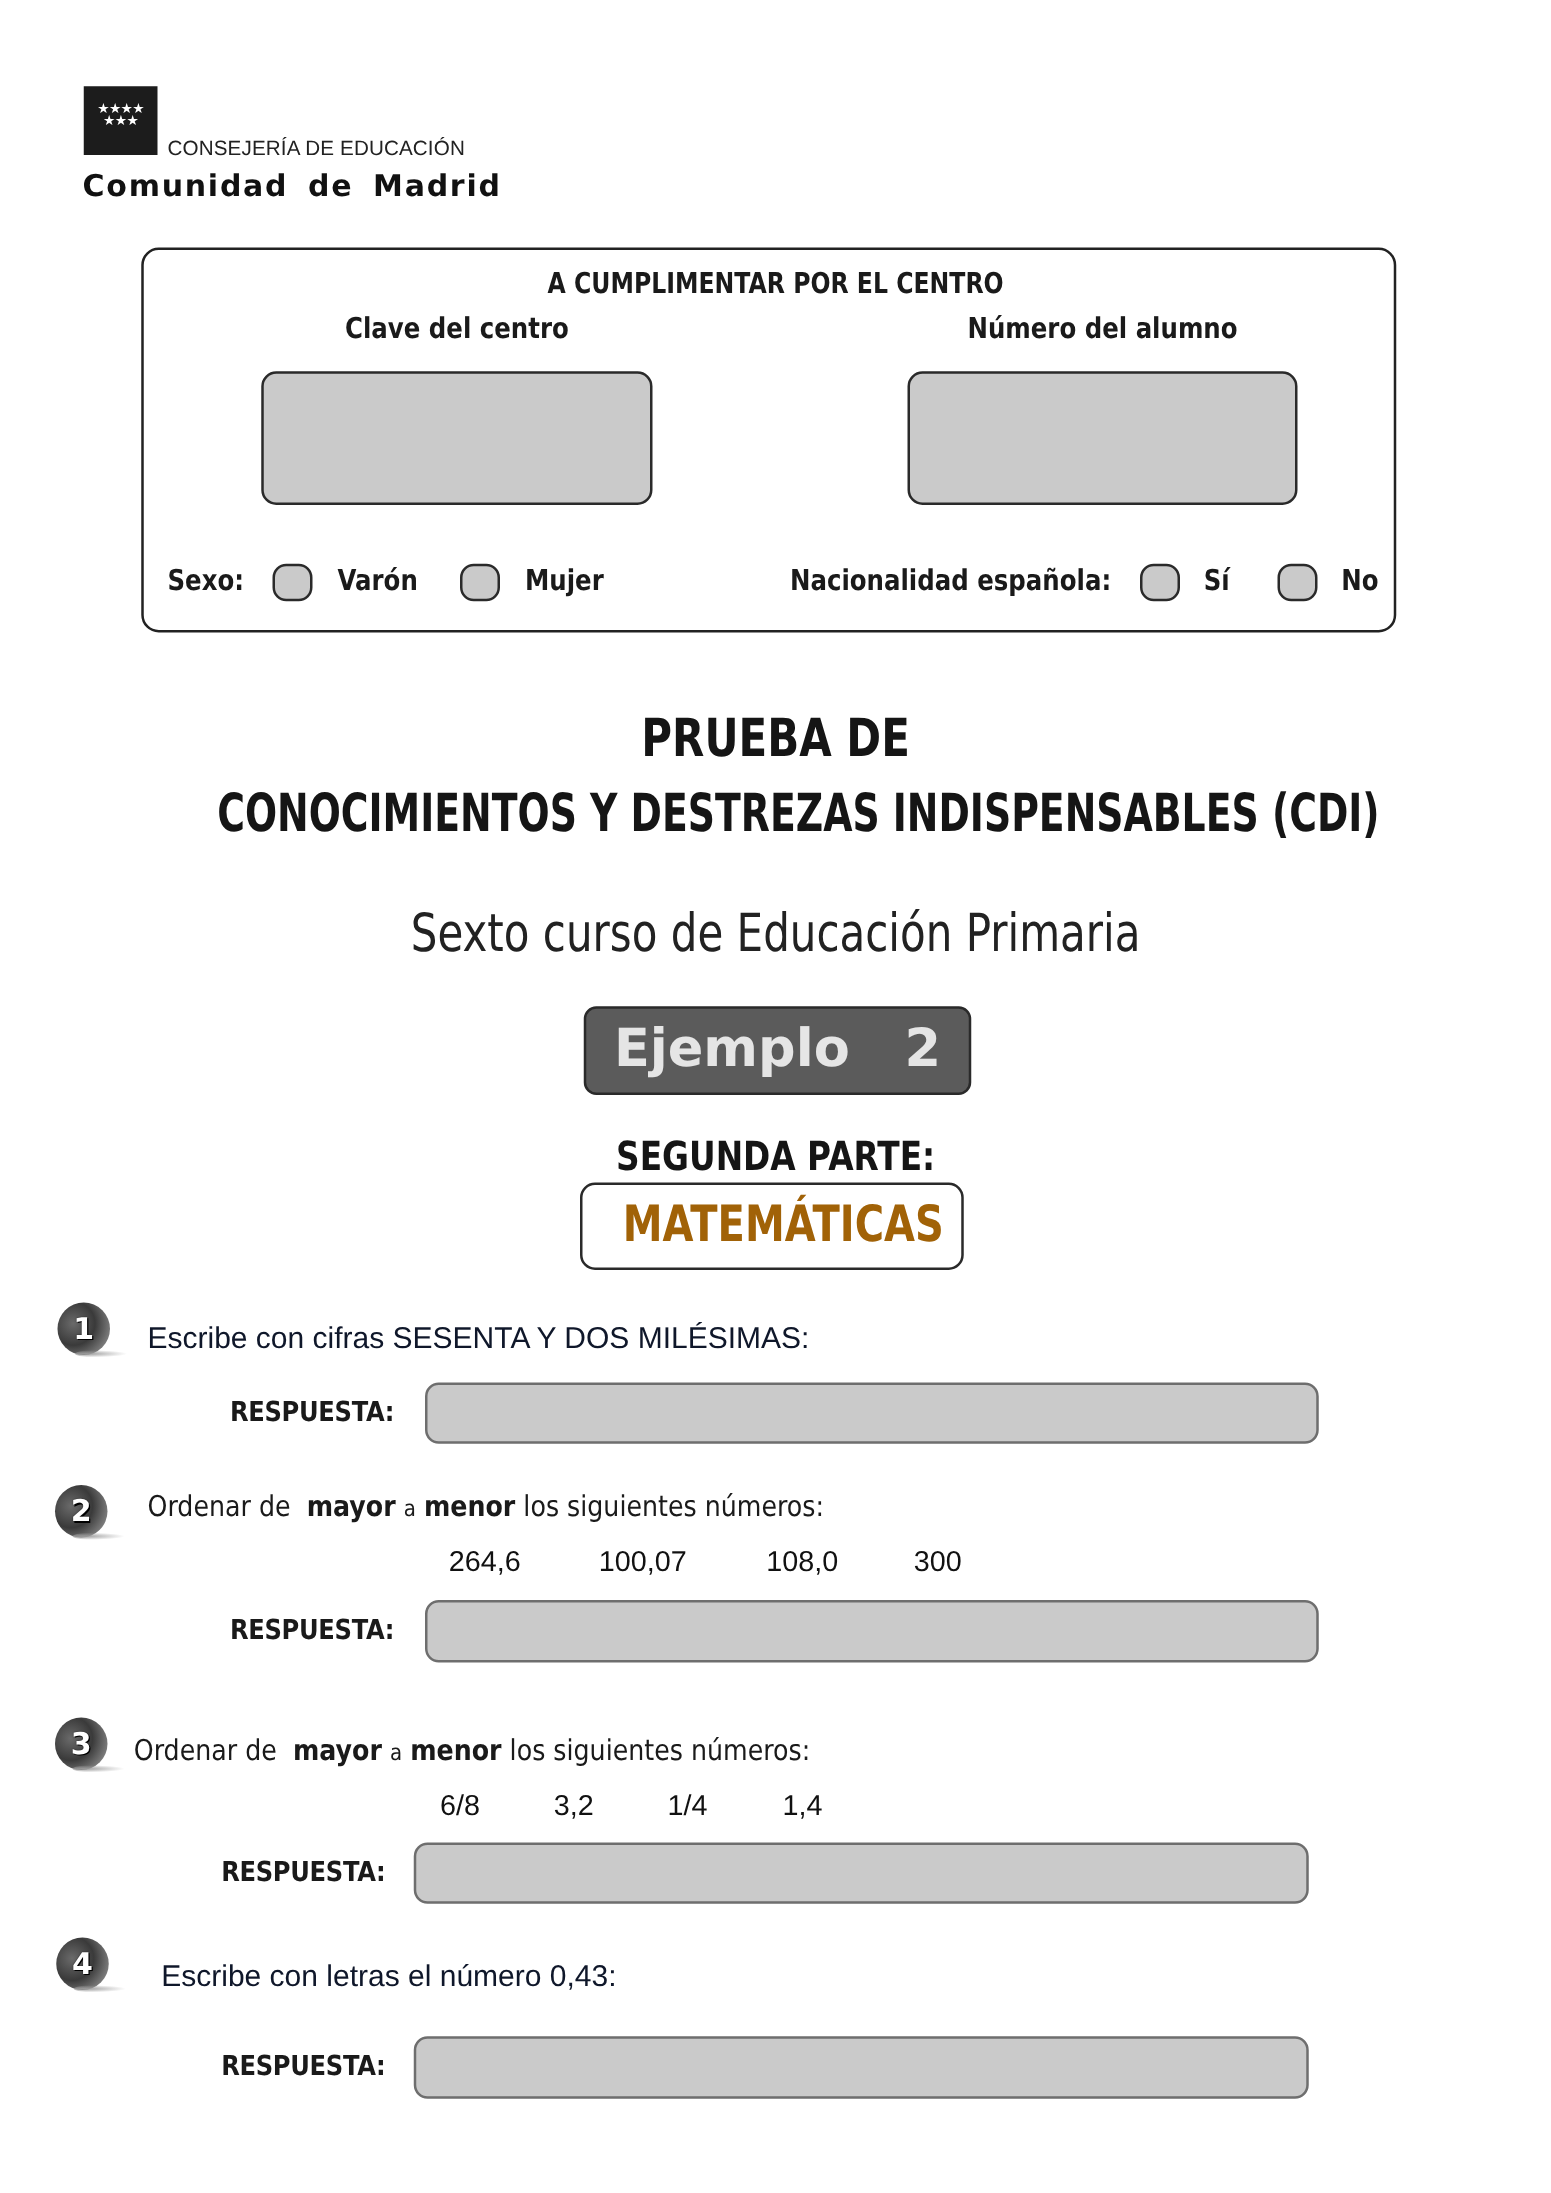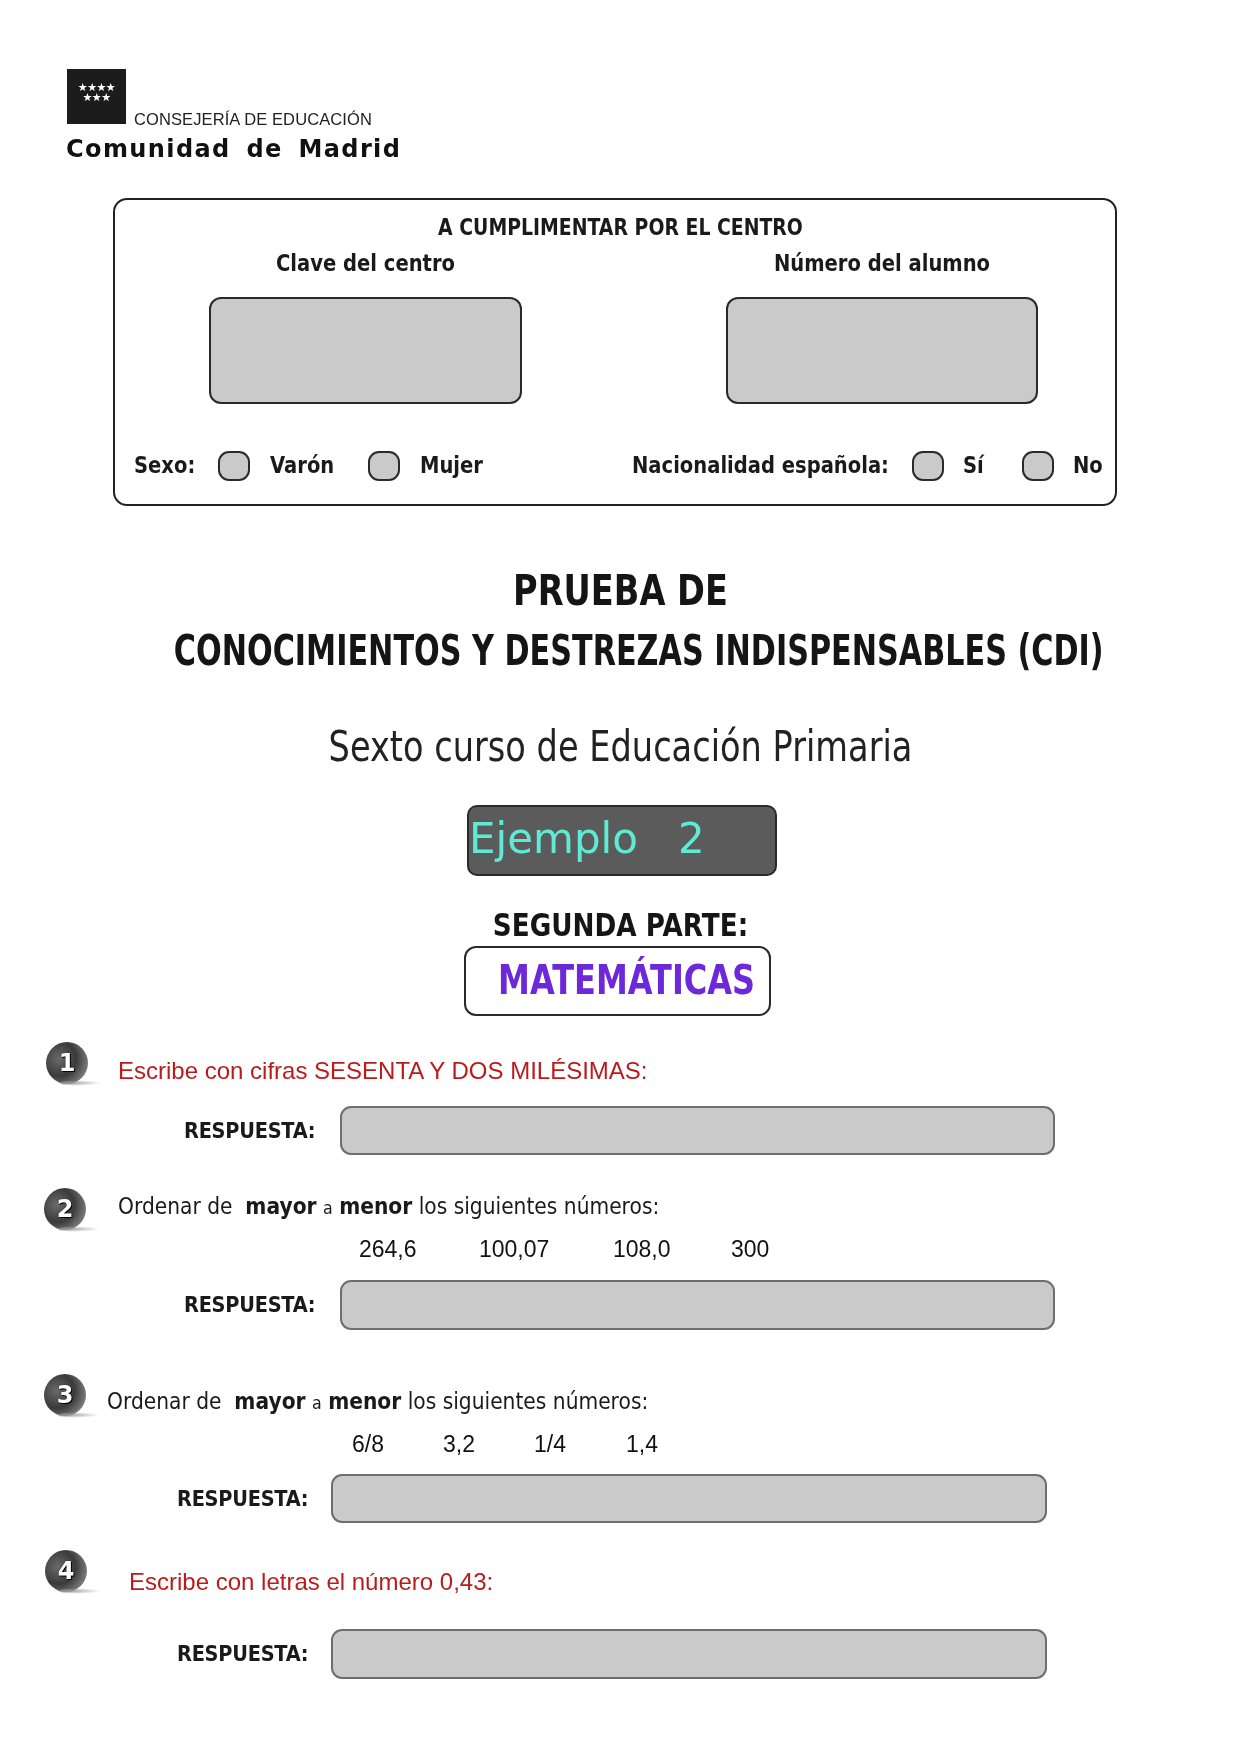--- a/index.html
+++ b/index.html
@@ -11,26 +11,26 @@
   .consejeria { left:134px; top:110px; font-size:16.5px; color:#222; letter-spacing:0.1px; }
   .comunidad { left:66px; top:135px; font-size:24px; font-weight:bold; font-family:"DejaVu Sans", sans-serif; letter-spacing:1.4px; color:#111; word-spacing:6px; }
   
   .centre-box { left:113px; top:198px; width:1000px; height:304px; border:2.5px solid #222; border-radius:14px; }
   .hdr { position:absolute; white-space:nowrap; font-family:"DejaVu Sans", sans-serif; font-weight:bold; color:#1a1a1a; }
   .grey-field { position:absolute; background:#cacaca; border:2.5px solid #2a2a2a; border-radius:12px; box-sizing:border-box; }
   .radio { position:absolute; width:32px; height:30px; background:#cacaca; border:2.5px solid #2a2a2a; border-radius:11px; box-sizing:border-box; }
   
   .title { position:absolute; left:0; width:1241px; text-align:center; font-family:"DejaVu Sans", sans-serif; font-weight:bold; color:#151515; white-space:nowrap; }
   .subtitle { position:absolute; left:0; width:1241px; text-align:center; font-family:"DejaVu Sans", sans-serif; font-weight:normal; color:#222; white-space:nowrap; }
-  .ejemplo-box { left:467px; top:805px; width:310px; height:71px; background:#5b5b5b; border:2.5px solid #2a2a2a; border-radius:10px; box-sizing:border-box; color:#5eead4; text-align:left; font-family:"DejaVu Sans", sans-serif; font-weight:normal; font-size:42px; line-height:64px; white-space:pre; }
-  .mat-box { left:464px; top:946px; width:307px; height:70px; border:2.5px solid #2a2a2a; border-radius:12px; box-sizing:border-box; text-align:center; font-family:"DejaVu Sans", sans-serif; font-weight:bold; font-size:40px; line-height:64px; color:#6d28d9; }
+  .ejemplo-box { left:467px; top:805px; width:310px; height:71px; background:#5b5b5b; border:2.5px solid #2a2a2a; border-radius:10px; box-sizing:border-box; color:#e5e5e5; text-align:center; font-family:"DejaVu Sans", sans-serif; font-weight:bold; font-size:42px; line-height:64px; white-space:pre; }
+  .mat-box { left:464px; top:946px; width:307px; height:70px; border:2.5px solid #2a2a2a; border-radius:12px; box-sizing:border-box; text-align:center; font-family:"DejaVu Sans", sans-serif; font-weight:bold; font-size:40px; line-height:64px; color:#a16207; }
   
   .badge { position:absolute; width:42px; height:42px; border-radius:50%; background:radial-gradient(circle at 30% 40%, #6a6a6a 0%, #3a3a3a 45%, #a8a8a8 100%); color:#fff; font-family:"DejaVu Sans", sans-serif; font-weight:bold; font-size:24px; line-height:42px; text-align:center; text-shadow:0 0 1px #000, 1px 1px 0 #000; }
   .badge::after { content:""; position:absolute; left:14px; top:38px; width:42px; height:6px; border-radius:50%; background:radial-gradient(ellipse at 20% 50%, #9a9a9a 0%, rgba(200,200,200,0) 70%); }
-  .q-text { position:absolute; white-space:nowrap; font-size:24px; color:#b91c1c; }
+  .q-text { position:absolute; white-space:nowrap; font-size:24px; color:#0f172a; }
   .q-text-sans { position:absolute; white-space:nowrap; font-family:"DejaVu Sans", sans-serif; font-size:23px; color:#1a1a1a; }
   .q-text-sans b { font-weight:bold; }
   .q-text-sans .small { font-size:18px; }
   .nums { position:absolute; white-space:nowrap; font-size:23px; color:#111; }
   .nums span { display:inline-block; }
   .resp-label { position:absolute; white-space:nowrap; font-family:"DejaVu Sans", sans-serif; font-weight:bold; font-size:22px; color:#1a1a1a; letter-spacing:-0.3px; }
   .resp-box { position:absolute; background:#cacaca; border:2px solid #6e6e6e; border-radius:11px; box-sizing:border-box; }
 </style>
 </head>
 <body>

